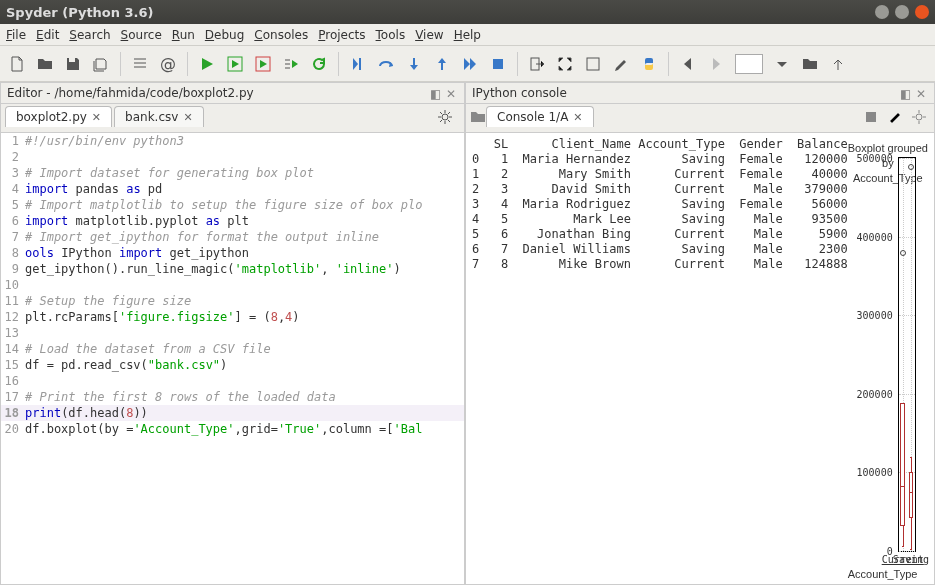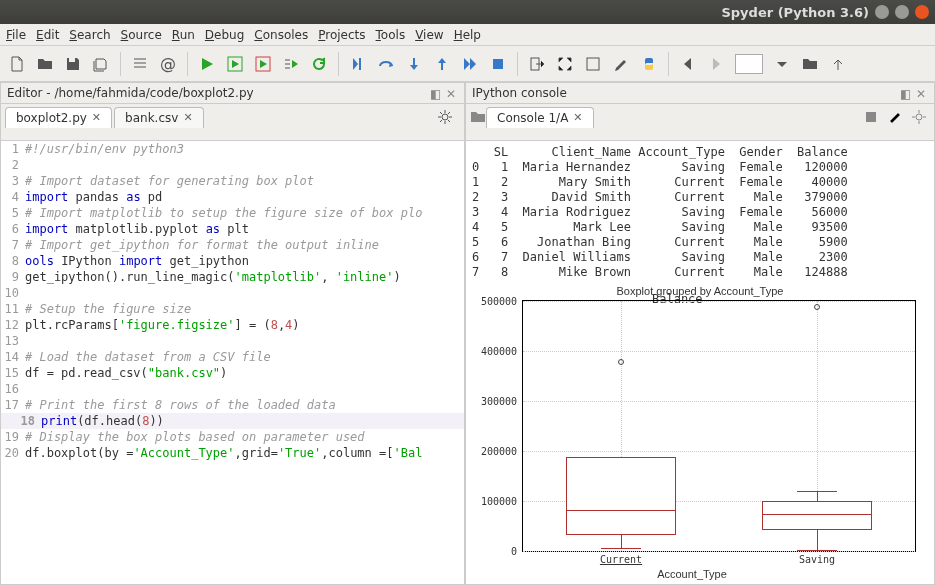--- a/index.html
+++ b/index.html
@@ -1,50 +1,50 @@
 <!DOCTYPE html>
 <html><head>
 <meta charset="utf-8">
 <style>
 * { box-sizing: border-box; margin: 0; padding: 0; }
 body { font-family: "DejaVu Sans", Arial, sans-serif; font-size: 12px; background: #f0f0ed; width: 935px; height: 585px; overflow: hidden; color: #333; }
 .titlebar { background: linear-gradient(#4a4a46,#3d3d3a); color: #ddd; height: 24px; display: flex; align-items: center; padding: 0 6px; font-size: 13px; font-weight: bold; }
-.titlebar .title { flex: 1; text-align: right; }
+.titlebar .title { flex: 1; text-align: left; }
 .titlebar .wbtn { width: 14px; height: 14px; border-radius: 50%; margin-left: 6px; display: inline-block; }
 .min { background: #9a9a95; } .max { background: #9a9a95; } .close { background: #e95420; }
 .menubar { background: #efeeea; height: 22px; display: flex; align-items: center; padding: 0 6px; gap: 10px; border-bottom: 1px solid #d0cfca; }
 .menubar span { cursor: default; }
 .menubar .ul { text-decoration: underline; }
 .toolbar { background: #efeeea; height: 36px; display: flex; align-items: center; padding: 0 6px; gap: 6px; border-bottom: 1px solid #d0cfca; }
 .toolbar .sep { width: 1px; height: 24px; background: #ccc; margin: 0 2px; }
 .tb { width: 22px; height: 22px; display: flex; align-items: center; justify-content: center; color: #555; }
 .tb svg { width: 16px; height: 16px; }
 .main { display: flex; height: calc(585px - 24px - 22px - 36px); }
 .pane { display: flex; flex-direction: column; border: 1px solid #ccc; }
 .pane-left { width: 465px; }
 .pane-right { flex: 1; }
 .pane-title { font-size: 12px; padding: 3px 6px; background: #efeeea; border-bottom: 1px solid #ccc; display: flex; align-items: center; }
 .pane-title .title-text { flex: 1; }
 .pane-title .tiny { width: 12px; height: 12px; margin-left: 4px; color: #888; cursor: default; }
-.tabs { display: flex; align-items: center; background: #efeeea; border-bottom: 1px solid #ccc; padding: 2px 4px 12px 4px; }
+.tabs { display: flex; align-items: flex-start; background: #efeeea; border-bottom: 1px solid #ccc; padding: 2px 4px 4px 4px; }
 .tab { padding: 3px 10px; margin-right: 2px; border: 1px solid #bbb; border-bottom: none; border-radius: 4px 4px 0 0; background: #f7f7f5; display: flex; align-items: center; gap: 5px; font-size: 12px; }
 .tab.active { background: #fff; }
 .tab .x { color: #666; font-size: 11px; }
 .tabs .gear { margin-left: auto; margin-right: 4px; color: #555; }
 .editor { flex: 1; overflow: hidden; background: #fff; font-family: "DejaVu Sans Mono", Consolas, monospace; font-size: 12px; line-height: 16px; }
 .editor-row { display: flex; }
 .gutter { width: 24px; text-align: right; color: #999; padding-right: 6px; user-select: none; }
 .code { white-space: pre; }
 .cm-comment { color: #9a9a9a; font-style: italic; }
 .cm-kw { color: #0000c0; }
 .cm-str { color: #00a000; }
 .cm-num { color: #c05050; }
-.hl { background: #f4f0f8; padding-left: 16px; }
+.hl { background: #f4f0f8; }
 .bold { font-weight: bold; }
-.console-body { flex: 1; background: #fff; overflow: hidden; padding: 4px 6px; font-family: "DejaVu Sans Mono", Consolas, monospace; font-size: 12px; line-height: 15px; color: #333; display: flex; flex-direction: column; }
+.console-body { flex: 1; background: #fff; overflow: hidden; padding: 4px 6px; font-family: "DejaVu Sans Mono", Consolas, monospace; font-size: 12px; line-height: 15px; color: #333; display: flex; flex-direction: row; }
 .console-table { white-space: pre; }
 .chart { flex: 1; position: relative; margin-top: 4px; }
 .chart-title { text-align: center; font-size: 11px; font-family: sans-serif; }
 .yaxis-label { position: absolute; left: -2px; top: 14px; font-size: 10px; }
 .xaxis-label { text-align: center; font-size: 11px; font-family: sans-serif; margin-top: 2px; }
 .plotarea { position: absolute; left: 50px; top: 16px; right: 12px; bottom: 28px; border: 1px solid #000; }
 .ytick { position: absolute; left: -46px; width: 40px; text-align: right; font-size: 10px; transform: translateY(-50%); }
 .xtick { position: absolute; bottom: -16px; font-size: 10px; transform: translateX(-50%); }
 .box { position: absolute; border: 1px solid #b03030; background: #fff; }
 .median { position: absolute; height: 0; border-top: 1px solid #b03030; }
@@ -315,24 +315,20 @@
           <div class="gutter">16</div>
           <div class="code "></div>
         </div>
         <div class="editor-row">
           <div class="gutter">17</div>
           <div class="code cm-comment"># Print the first 8 rows of the loaded data</div>
         </div>
         <div class="editor-row hl">
           <div class="gutter bold">18</div>
           <div class="code "><span class="cm-kw">print</span>(df.head(<span class="cm-num">8</span>))</div>
-        </div>
-        <div class="editor-row">
-          <div class="gutter">19</div>
-          <div class="code cm-comment"># Display the box plots based on parameter used</div>
         </div>
         <div class="editor-row">
           <div class="gutter">20</div>
           <div class="code ">df.boxplot(by =<span class="cm-str">'Account_Type'</span>,grid=<span class="cm-str">'True'</span>,column =[<span class="cm-str">'Bal</span></div>
         </div>
       </div>
   </div>
 
   <div class="pane pane-right">
     <div class="pane-title">

